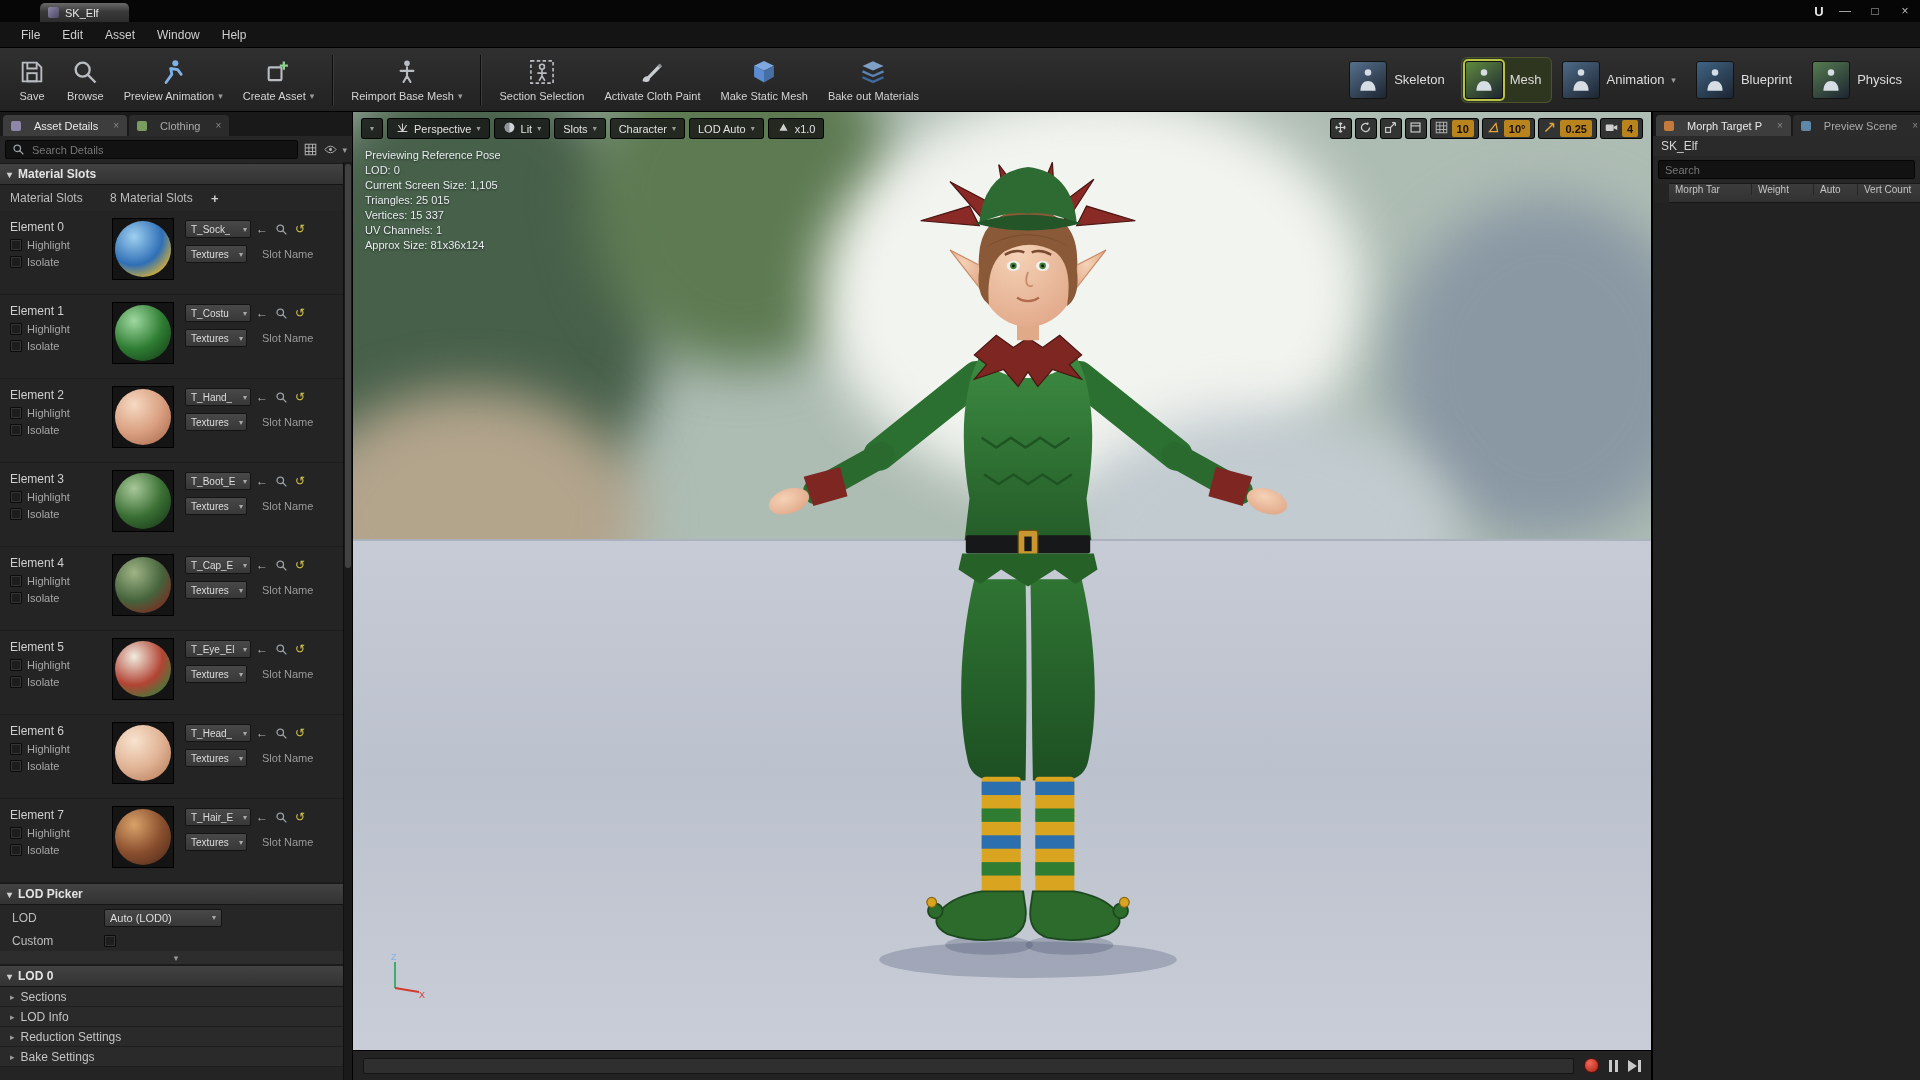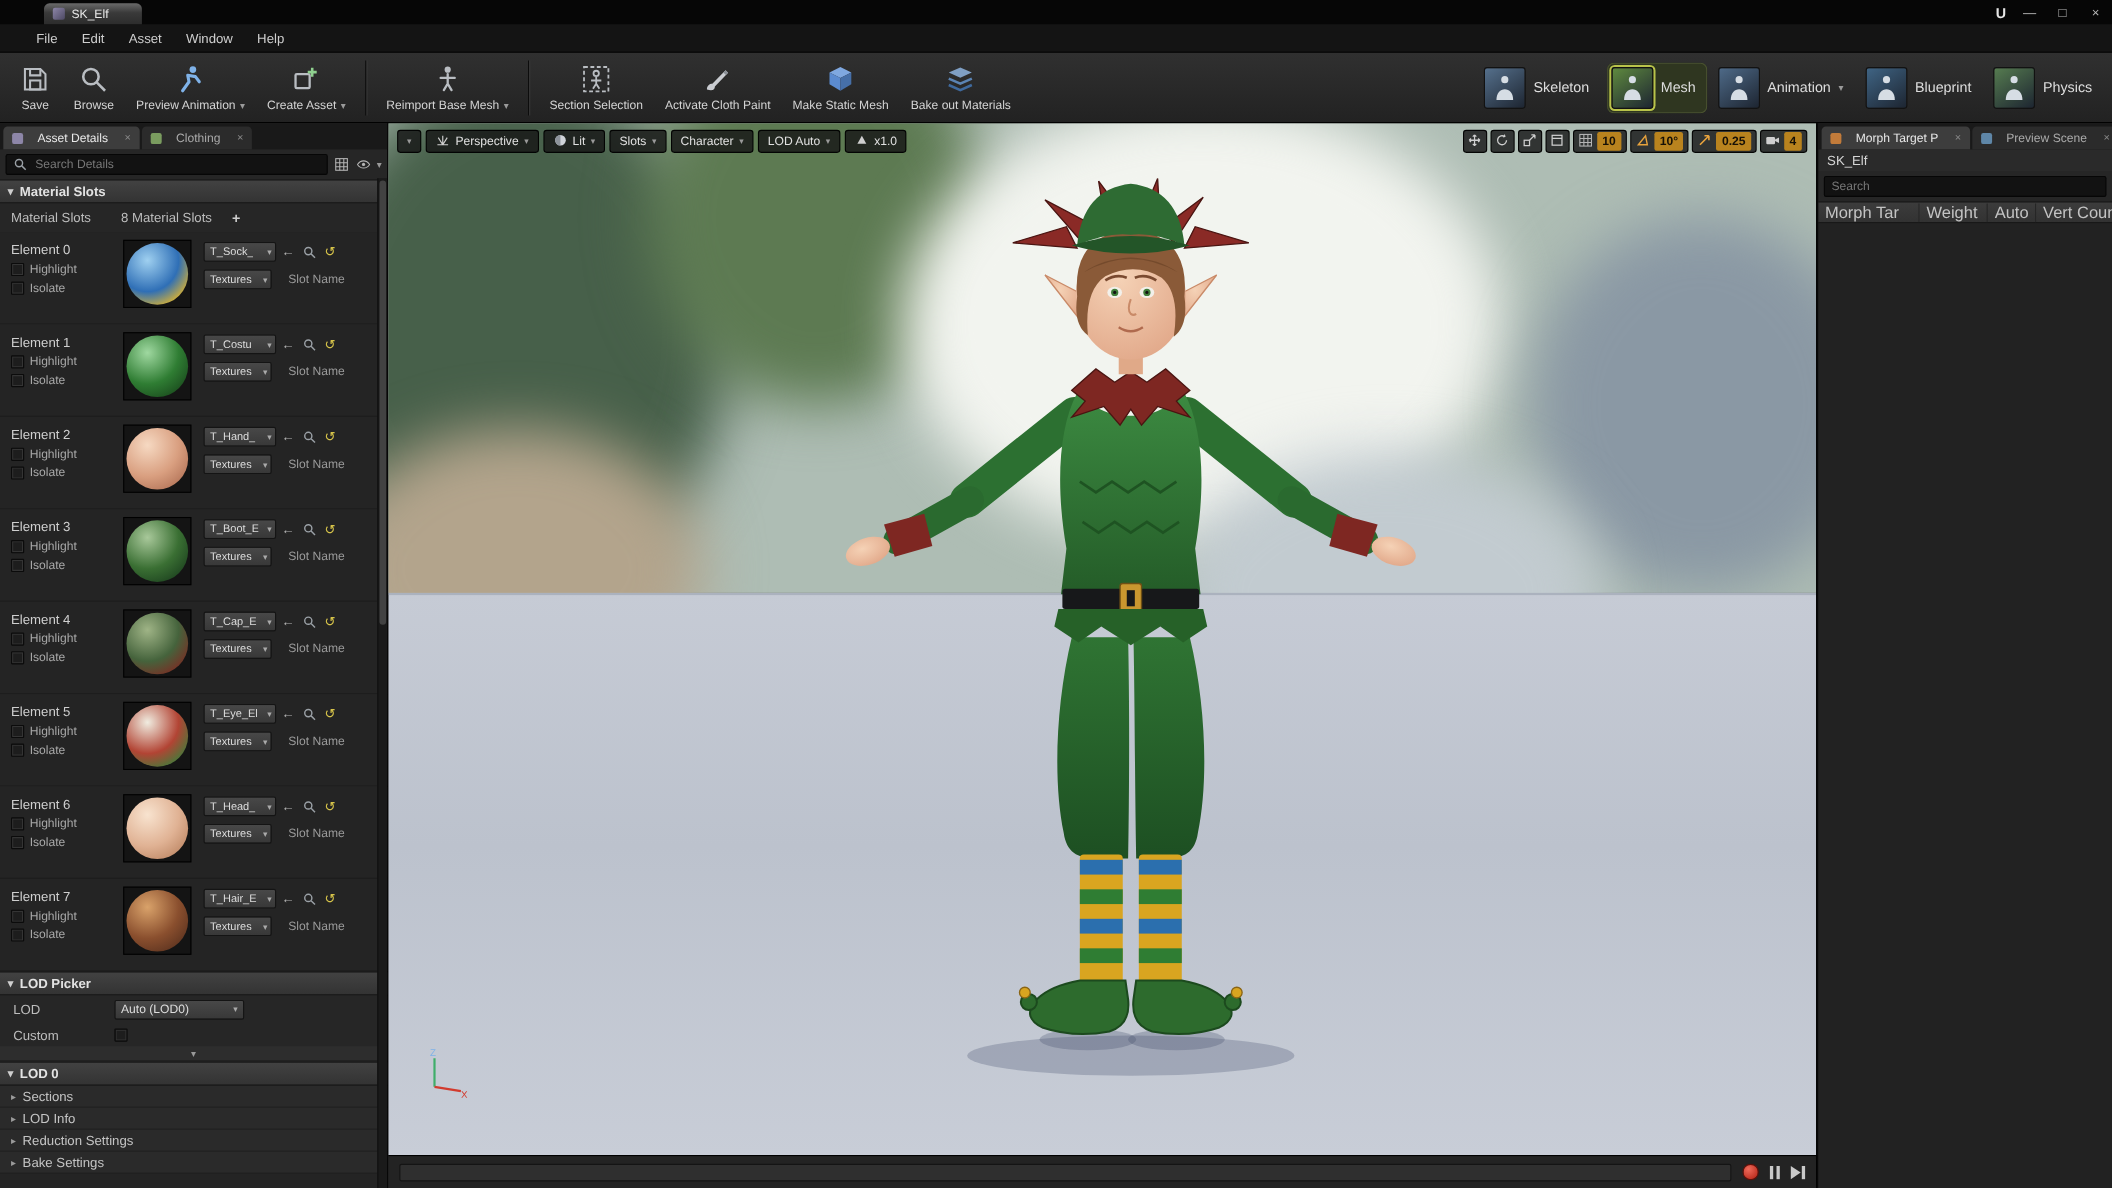--- a/index.html
+++ b/index.html
@@ -9,21 +9,21 @@
   
   .titlebar{height:22px;background:#060606;display:flex;align-items:flex-end;position:relative;}
   .doc-tab{margin-left:40px;display:flex;align-items:center;gap:6px;height:19px;padding:0 30px 0 8px;
     background:linear-gradient(#6a6a6a,#3a3a3a 45%,#2c2c2c);border-radius:5px 5px 0 0;color:#e8e8e8;font-size:11px;}
   .doc-tab .tab-ic{width:11px;height:11px;border-radius:2px;background:linear-gradient(135deg,#8d86a8,#4d4963);}
   .tb-right{margin-left:auto;display:flex;align-items:center;height:22px;}
   .ue-logo{width:22px;height:18px;color:#e6e6e6;font-weight:bold;font-size:13px;display:flex;align-items:center;justify-content:center;}
   .win-btn{width:30px;height:20px;display:flex;align-items:center;justify-content:center;color:#b8b8b8;font-size:12px;}
 
   
-  .menubar{height:26px;background:#141414;border-bottom:1px solid #000;display:flex;align-items:center;padding-left:22px;}
+  .menubar{height:26px;background:#141414;border-bottom:1px solid #000;display:flex;align-items:center;padding-left:10px;}
   .menu-item{padding:4px 11px;color:#cfcfcf;}
 
   
   .toolbar{height:64px;background:linear-gradient(#303030,#222);border-bottom:1px solid #000;
     display:flex;align-items:center;padding:0 8px;}
   .tb-buttons{display:flex;align-items:center;gap:2px;}
   .tb-btn{display:flex;flex-direction:column;align-items:center;justify-content:center;gap:3px;
     padding:4px 9px;border-radius:4px;color:#d3d3d3;font-size:11px;white-space:nowrap;}
   .tb-icon{width:30px;height:30px;display:flex;align-items:center;justify-content:center;}
   .tb-icon svg{width:28px;height:28px;}
@@ -130,22 +130,22 @@
     border:1px solid #5c100a;}
   .pause-btn{display:flex;gap:3px;}
   .pause-btn i{width:3px;height:12px;background:#c9c9c9;display:block;}
   .step-btn{display:flex;align-items:center;gap:1px;color:#c9c9c9;}
   .step-btn .tri{width:0;height:0;border-left:9px solid #c9c9c9;border-top:6px solid transparent;border-bottom:6px solid transparent;}
   .step-btn .bar{width:3px;height:12px;background:#c9c9c9;}
 
   
   .right-panel{width:268px;background:#242424;border-left:1px solid #000;display:flex;flex-direction:column;overflow:hidden;}
   .rp-name{height:20px;flex:0 0 20px;display:flex;align-items:center;padding:0 8px;background:#2a2a2a;color:#d5d5d5;}
-  .rp-cols{height:20px;flex:0 0 20px;display:flex;align-items:flex-end;background:linear-gradient(#3c3c3c,#323232);
-    border-top:1px solid #1a1a1a;border-bottom:1px solid #161616;font-size:15px;color:#c3c3c3;}
+  .rp-cols{height:20px;flex:0 0 20px;display:flex;align-items:flex-start;background:linear-gradient(#3c3c3c,#323232);
+    border-top:1px solid #1a1a1a;border-bottom:1px solid #161616;font-size:10px;color:#c3c3c3;margin-left:16px;}
   .rp-col{padding:0 6px;border-left:1px solid #262626;overflow:hidden;white-space:nowrap;}
   .rp-col:first-child{border-left:0;}
   .rp-empty{flex:1;background:#222;}
 
   .caret{display:inline-block;}
 </style>
 </head>
 <body>
 
 <div class="titlebar">
@@ -973,20 +973,29 @@
           <div class="chip">
               <span class="ic"><svg id="svg-camera" viewBox="0 0 18 14">
                   <rect x="1" y="3" width="11" height="9" rx="1.5" fill="#cfcfcf"></rect>
                   <path d="M12 6l5-2.5v7L12 8z" fill="#cfcfcf"></path>
                 </svg></span>
               <span class="val">4</span>
             </div>
         </div>
       </div>
 
+      <div class="vp-stats">
+          <div class="stat-line">Previewing Reference Pose</div>
+          <div class="stat-line">LOD: 0</div>
+          <div class="stat-line">Current Screen Size: 1,105</div>
+          <div class="stat-line">Triangles: 25 015</div>
+          <div class="stat-line">Vertices: 15 337</div>
+          <div class="stat-line">UV Channels: 1</div>
+          <div class="stat-line">Approx Size: 81x36x124</div>
+        </div>
 
       <svg class="axis-gizmo" width="46" height="46" viewBox="0 0 46 46">
         <line x1="16" y1="36" x2="16" y2="10" stroke="#3fae6a" stroke-width="2"></line>
         <line x1="16" y1="36" x2="40" y2="40" stroke="#d23b2e" stroke-width="2"></line>
         <text x="12" y="8" fill="#7fb2e8" font-size="9" font-family="Liberation Sans,sans-serif">Z</text>
         <text x="40" y="46" fill="#d23b2e" font-size="9" font-family="Liberation Sans,sans-serif">X</text>
       </svg>
     </div>
 
     <div class="vp-timeline">

